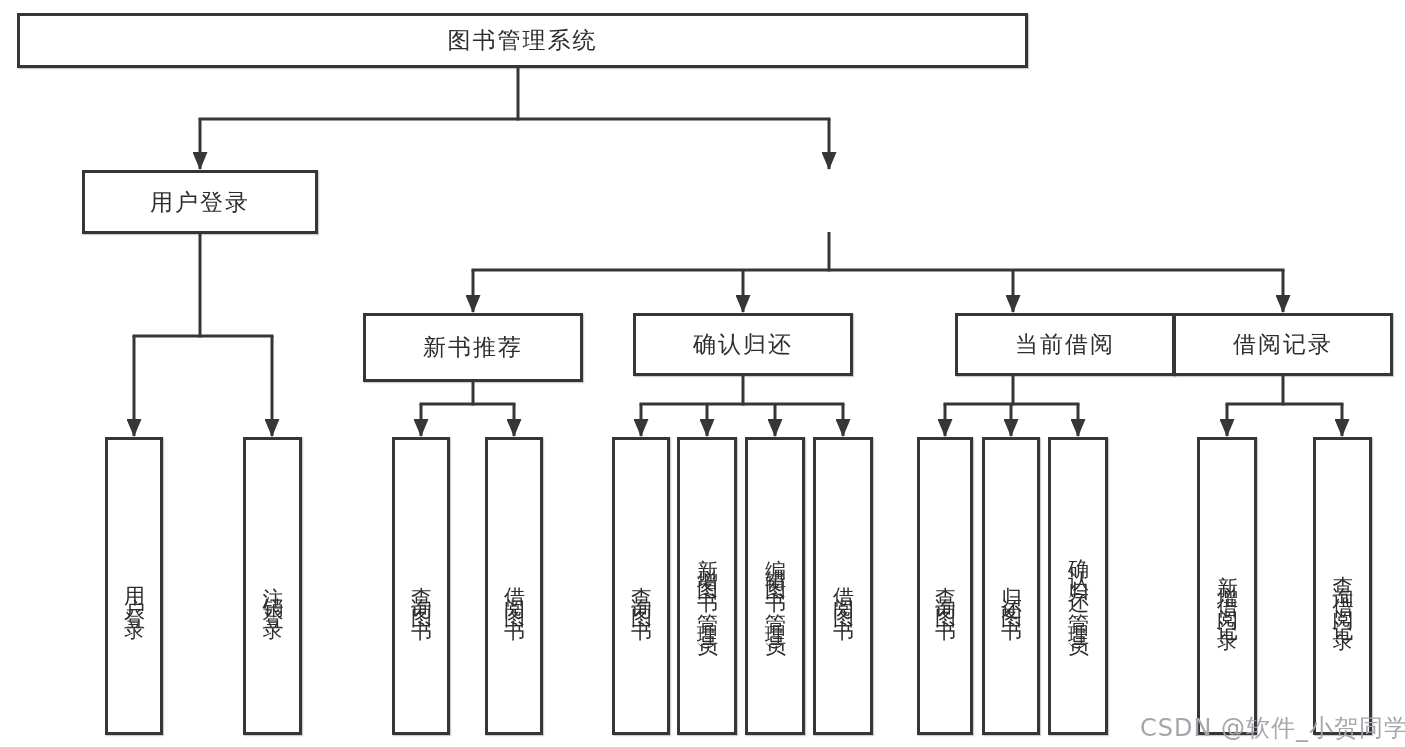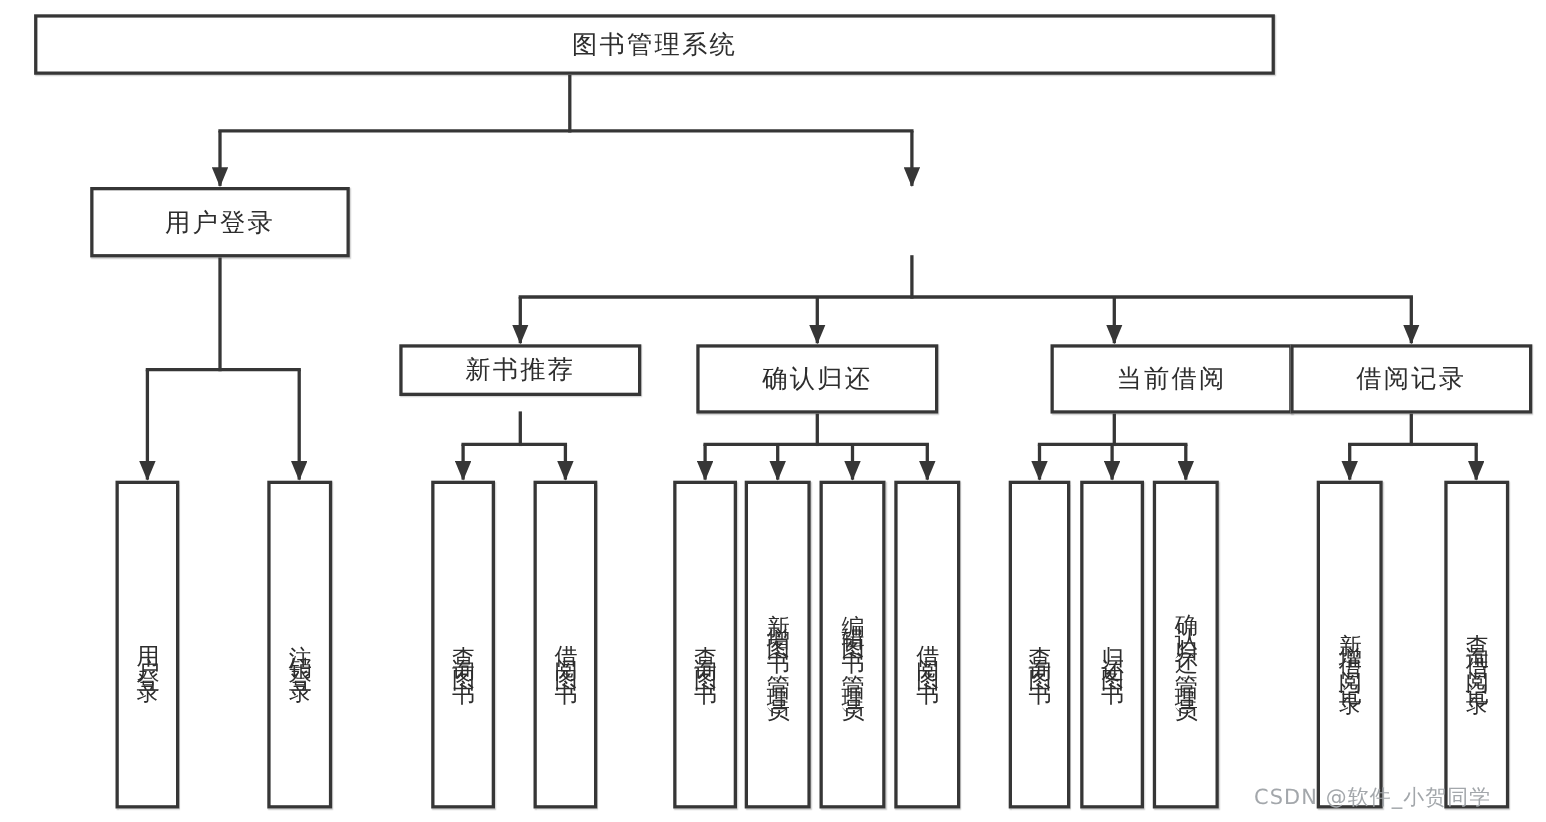--- a/index.html
+++ b/index.html
@@ -38,22 +38,22 @@
     font-size:21px;
     writing-mode:vertical-rl;
     text-orientation:mixed;
     letter-spacing:11px;
     padding-top:11px;  
     line-height:1;
   }
   .watermark{
     position:absolute;z-index:3;
     left:1140px;top:712px;width:253px;
-    text-align:left;
-    font-size:19px;
+    text-align:center;
+    font-size:24px;
     letter-spacing:1px;
     color:var(--wm-color);
     white-space:nowrap;
   }
 </style>
 </head>
 <body>
 
 <div class="canvas">
 
@@ -112,25 +112,25 @@
     </g>
 
     <g>
       <line x1="1283" y1="374" x2="1283" y2="405.5"></line>
       <line x1="1225.5" y1="404" x2="1343.5" y2="404"></line>
       <line x1="1227" y1="404" x2="1227" y2="436" marker-end="url(#arrow)"></line>
       <line x1="1342" y1="404" x2="1342" y2="436" marker-end="url(#arrow)"></line>
     </g>
   </svg>
 
-  <div class="node h" style="left:31px;top:13px;width:1128px;height:55px">图书管理系统</div>
+  <div class="node h" style="left:17px;top:13px;width:1011px;height:55px">图书管理系统</div>
 
   <div class="node h" style="left:82px;top:170px;width:236px;height:64px">用户登录</div>
 
-  <div class="node h" style="left:363px;top:313px;width:220px;height:47px">新书推荐</div>
+  <div class="node h" style="left:363px;top:313px;width:220px;height:69px">新书推荐</div>
   <div class="node h" style="left:633px;top:313px;width:220px;height:63px">确认归还</div>
   <div class="node h" style="left:955px;top:313px;width:220px;height:63px">当前借阅</div>
   <div class="node h" style="left:1173px;top:313px;width:220px;height:63px">借阅记录</div>
 
   <div class="node v" style="left:105px;top:437px;width:58px;height:298px">用户登录</div>
   <div class="node v" style="left:243px;top:437px;width:59px;height:298px">注销登录</div>
 
   <div class="node v" style="left:392px;top:437px;width:58px;height:298px">查询图书</div>
   <div class="node v" style="left:485px;top:437px;width:58px;height:298px">借阅图书</div>
 

